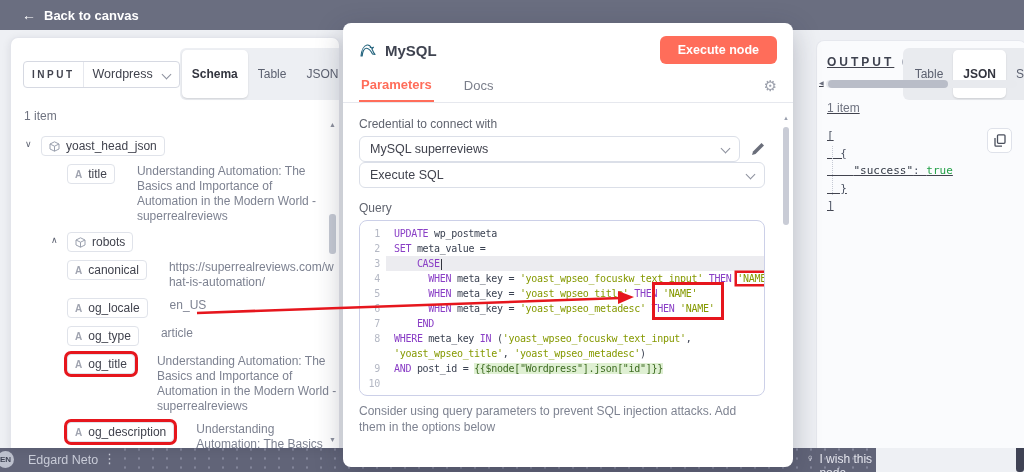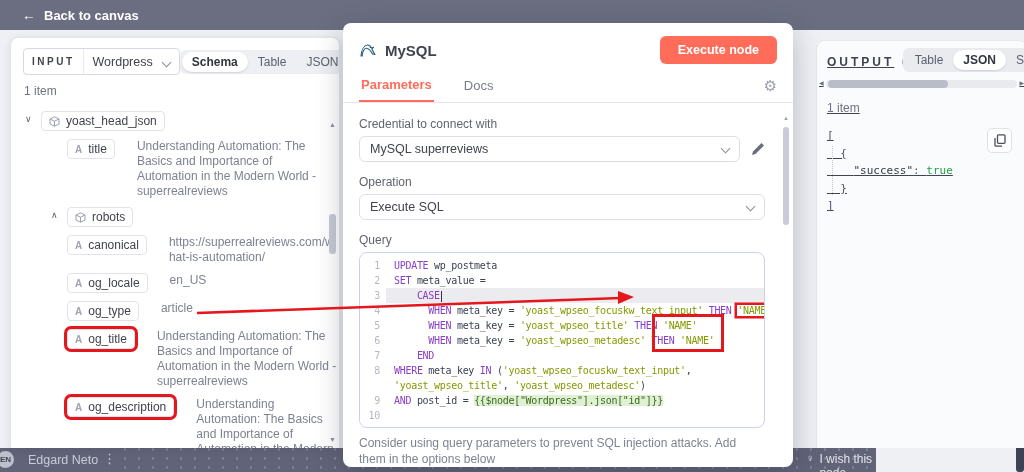--- a/index.html
+++ b/index.html
@@ -28,21 +28,21 @@
 
   
   .input-card { position:absolute; left:10px; top:37px; width:330px; height:411px; background:#fff; border:1px solid #e3e5eb; border-bottom:none; border-radius:8px 8px 0 0; box-shadow:0 2px 8px rgba(30,32,50,.10); z-index:4; overflow:hidden; }
   .input-header { display:flex; align-items:center; padding:10px 10px 0 12px; }
   .source-select { display:flex; align-items:center; height:27px; border:1px solid #d6d9e2; border-radius:4px; background:#fff; cursor:pointer; }
   .source-select .in-label { font-size:10px; font-weight:bold; letter-spacing:2.5px; color:#41434e; padding:0 8px; border-right:1px solid #e6e8ee; height:100%; display:flex; align-items:center; }
   .source-select .src-value { font-size:12.5px; color:#41434e; padding:0 26px 0 9px; position:relative; }
   .chev { width:7px; height:7px; border-right:1.4px solid #8d919e; border-bottom:1.4px solid #8d919e; transform:rotate(45deg); display:inline-block; }
   .source-select .chev { position:absolute; right:9px; top:4px; }
   .view-tabs { margin-left:auto; background:#edeff3; border-radius:6px; padding:2px; display:flex; }
-  .vtab { font-size:12px; color:#5c6170; padding:3px 10px; border-radius:10px; cursor:pointer; white-space:nowrap; }
+  .vtab { font-size:12px; color:#5c6170; padding:17px 10px; border-radius:5px; cursor:pointer; white-space:nowrap; }
   .vtab.active { background:#fff; color:#33353f; font-weight:bold; box-shadow:0 1px 2px rgba(0,0,0,.12); }
   .items-count { font-size:12px; color:#6f7380; margin:9px 0 0 13px; }
 
   .tree { margin:13px 0 0 14px; font-size:12px; }
   .trow { display:flex; align-items:flex-start; margin-bottom:8px; }
   .tchev { width:16px; color:#5c6170; font-size:9px; padding-top:3px; cursor:pointer; flex:none; }
   .pill { display:inline-flex; align-items:center; gap:6px; border:1px solid #e0e3ea; border-radius:4px; padding:2px 7px; background:#fff; flex:none; cursor:grab; }
   .pill .ticon { color:#a0a4b0; font-size:10px; font-weight:bold; }
   .pill .tkey { color:#41434e; font-size:12px; }
   .pill.red-annot { box-shadow:0 0 0 3px #e6161d; }
@@ -254,21 +254,20 @@
     <div class="field-label">Credential to connect with</div>
     <div class="sel-row">
       <div class="select">
         <span>MySQL superreviews</span>
         <span class="chev"></span>
       </div>
       <svg class="pencil" width="14" height="14" viewBox="0 0 14 14">
         <path d="M1 13 L2 9.5 L10.5 1 L13 3.5 L4.5 12 Z" fill="#6a6e7a"></path>
       </svg>
     </div>
-    <div class="field-label" style="margin-top:13px">Operation</div>
     <div class="select">
       <span>Execute SQL</span>
       <span class="chev"></span>
     </div>
     <div class="field-label" style="margin-top:13px">Query</div>
     <div class="editor" id="query-editor">
       <div class="editor-redbox"></div>
     <div class="cl">
           <span class="ln">1</span>
           <span class="lc"><span class="kw">UPDATE</span><span class="id"> wp_postmeta</span></span>

